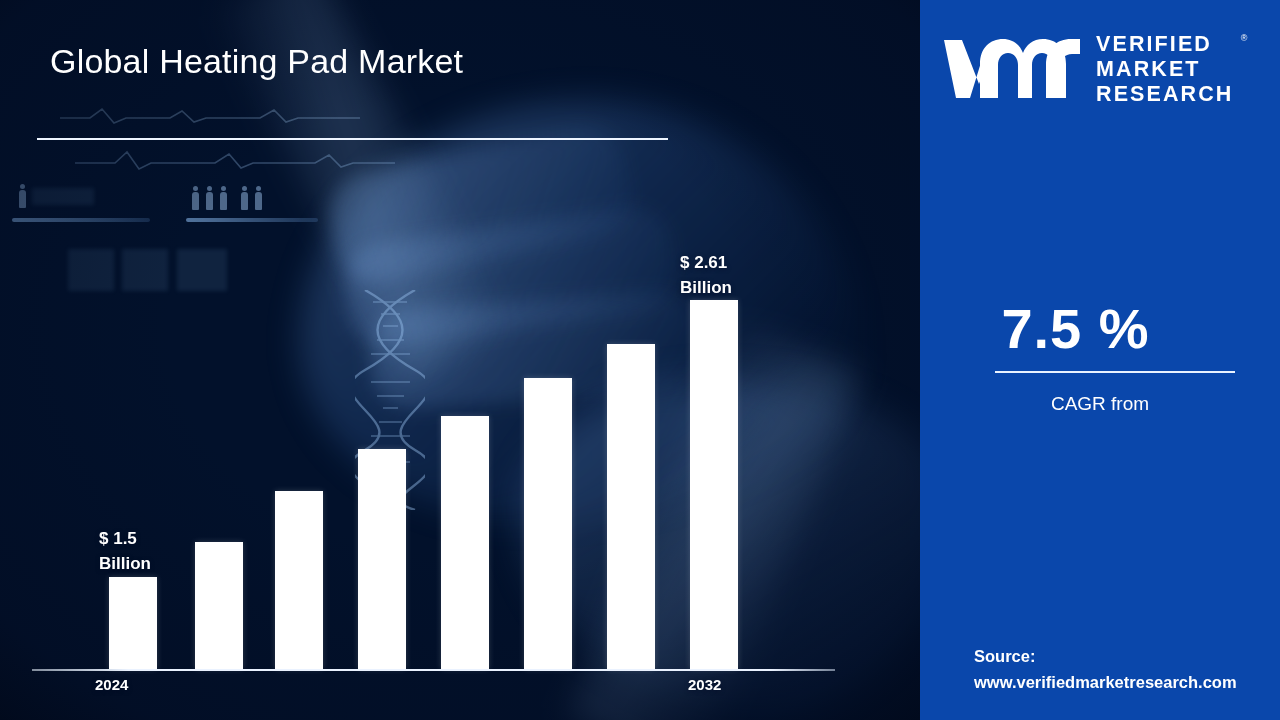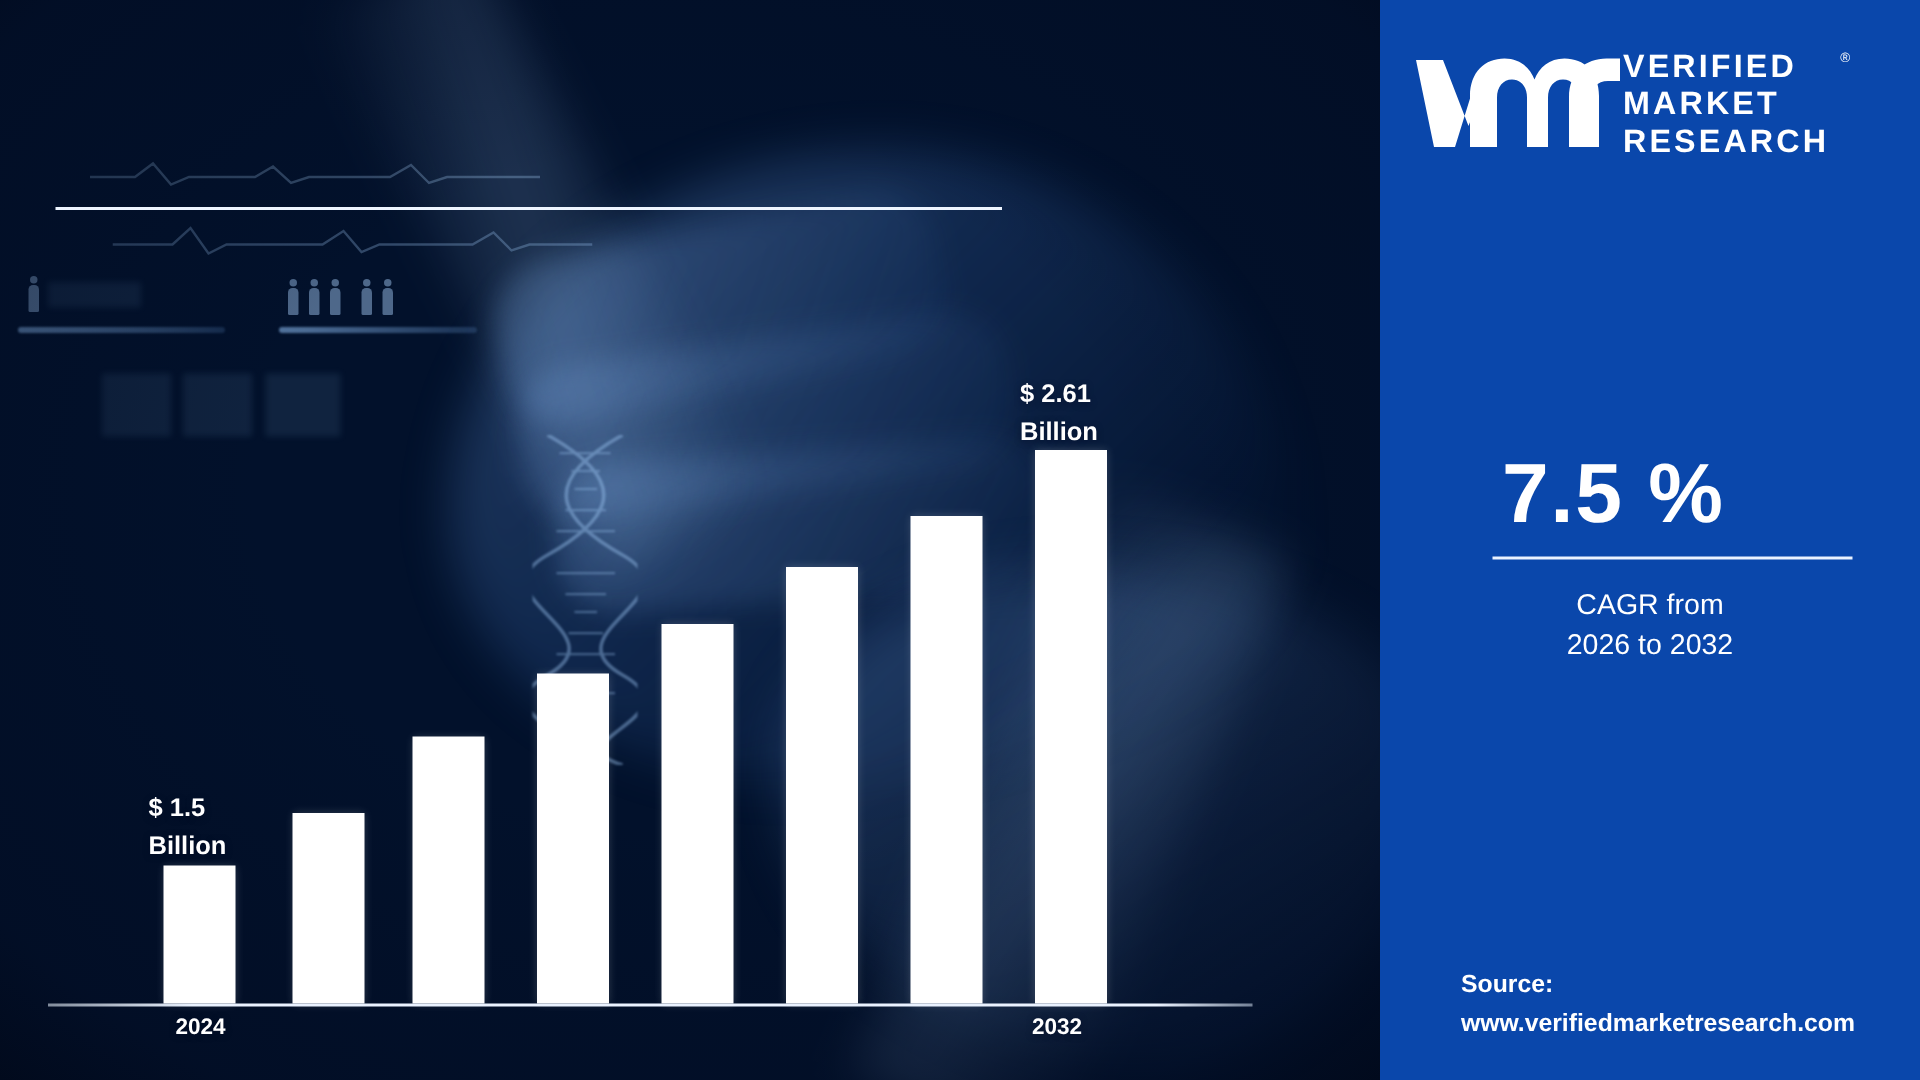--- a/index.html
+++ b/index.html
@@ -163,20 +163,21 @@
     left: 920px; top: 0;
     width: 360px; height: 720px;
     background: #0a47ab;
   }
   #logo-block {
     position: absolute;
     left: 22px; top: 28px;
     width: 324px; height: 82px;
     display: flex;
     align-items: center;
+    gap: 14px;
   }
   #logo-mark { width: 140px; height: 70px; flex: none; }
   #logo-words {
     position: relative;
     color: #ffffff;
     font-size: 21.5px;
     font-weight: 700;
     letter-spacing: 2.1px;
     line-height: 25px;
   }
@@ -278,20 +279,21 @@
 
     <svg class="ecg" style="left:60px; top:104px; width:300px; height:22px;" viewBox="0 0 300 22" preserveAspectRatio="none">
       <polyline points="0,14 30,14 42,5 54,19 66,14 110,14 122,7 134,18 146,14 200,14 214,6 226,18 238,14 300,14" fill="none" stroke="#a8d0f8" stroke-width="1.6"></polyline>
     </svg>
     <svg class="ecg" style="left:75px; top:148px; width:320px; height:24px;" viewBox="0 0 320 24" preserveAspectRatio="none">
       <polyline points="0,15 40,15 52,4 64,21 76,15 140,15 154,6 166,20 178,15 240,15 254,7 266,19 278,15 320,15" fill="none" stroke="#9ec8f5" stroke-width="1.6"></polyline>
     </svg>
 
     <div class="vignette"></div>
 
+    <div id="title">Global Heating Pad Market</div>
     <div id="title-rule"></div>
 
     <div id="chart">
       <div class="bar" style="left:109px; top:577px; width:48px; height:92px;"></div>
       <div class="bar" style="left:195px; top:542px; width:48px; height:127px;"></div>
       <div class="bar" style="left:275px; top:491px; width:48px; height:178px;"></div>
       <div class="bar" style="left:358px; top:449px; width:48px; height:220px;"></div>
       <div class="bar" style="left:441px; top:416px; width:48px; height:253px;"></div>
       <div class="bar" style="left:524px; top:378px; width:48px; height:291px;"></div>
       <div class="bar" style="left:607px; top:344px; width:48px; height:325px;"></div>
@@ -302,21 +304,21 @@
       <div class="bar-callout" style="left:99px; top:515px;">
         <div>$ 1.5</div>
         <div>Billion</div>
       </div>
 
       <div class="bar-callout" style="left:680px; top:239px;">
         <div>$ 2.61</div>
         <div>Billion</div>
       </div>
 
-      <div class="axis-label" style="left:117px; top:676px;">2024</div>
+      <div class="axis-label" style="left:95px; top:676px;">2024</div>
       <div class="axis-label" style="left:688px; top:676px;">2032</div>
     </div>
   </div>
 
   <div id="right-panel">
 
     <div id="logo-block">
       <svg id="logo-mark" viewBox="0 0 140 70">
         <path fill="#ffffff" d="M2,6 L20,6 L37,50 L54,6 L60,6 C60,6 45,10 41,22 L28,64 L14,64 Z"></path>
         <path fill="#ffffff" d="M38,64 L38,30 C38,14 48,5 61,5 C71,5 78,11 81,19 C84,11 91,5 101,5 C114,5 124,14 124,30 L124,64 L110,64 L110,31 C110,24 106,19 100,19 C94,19 90,24 90,31 L90,64 L76,64 L76,31 C76,24 72,19 66,19 C60,19 56,24 56,31 L56,64 Z"></path>
@@ -326,21 +328,20 @@
         <div>VERIFIED</div>
         <div>MARKET</div>
         <div>RESEARCH</div>
         <span id="logo-reg">®</span>
       </div>
     </div>
 
     <div id="cagr-value">7.5 %</div>
     <div id="cagr-caption">
       <div>CAGR from</div>
-      <div>2026 to 2032</div>
     </div>
 
     <div id="source-block">
       <div>Source:</div>
       <div>www.verifiedmarketresearch.com</div>
     </div>
   </div>
 
   <div id="cagr-rule"></div>
 </div>

